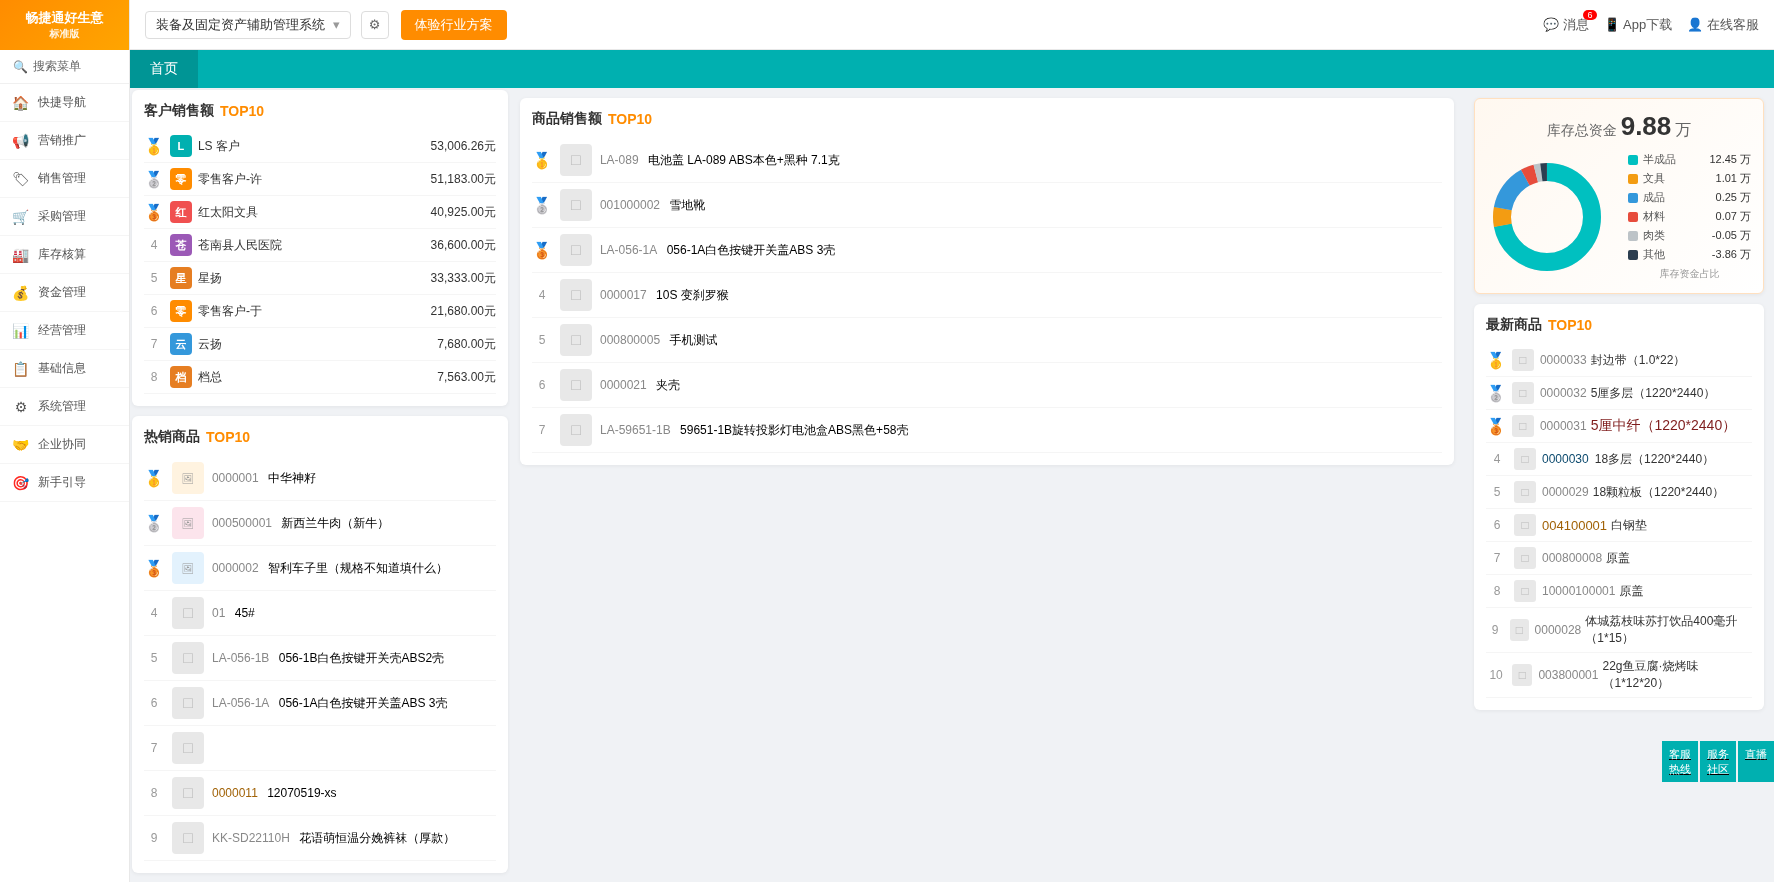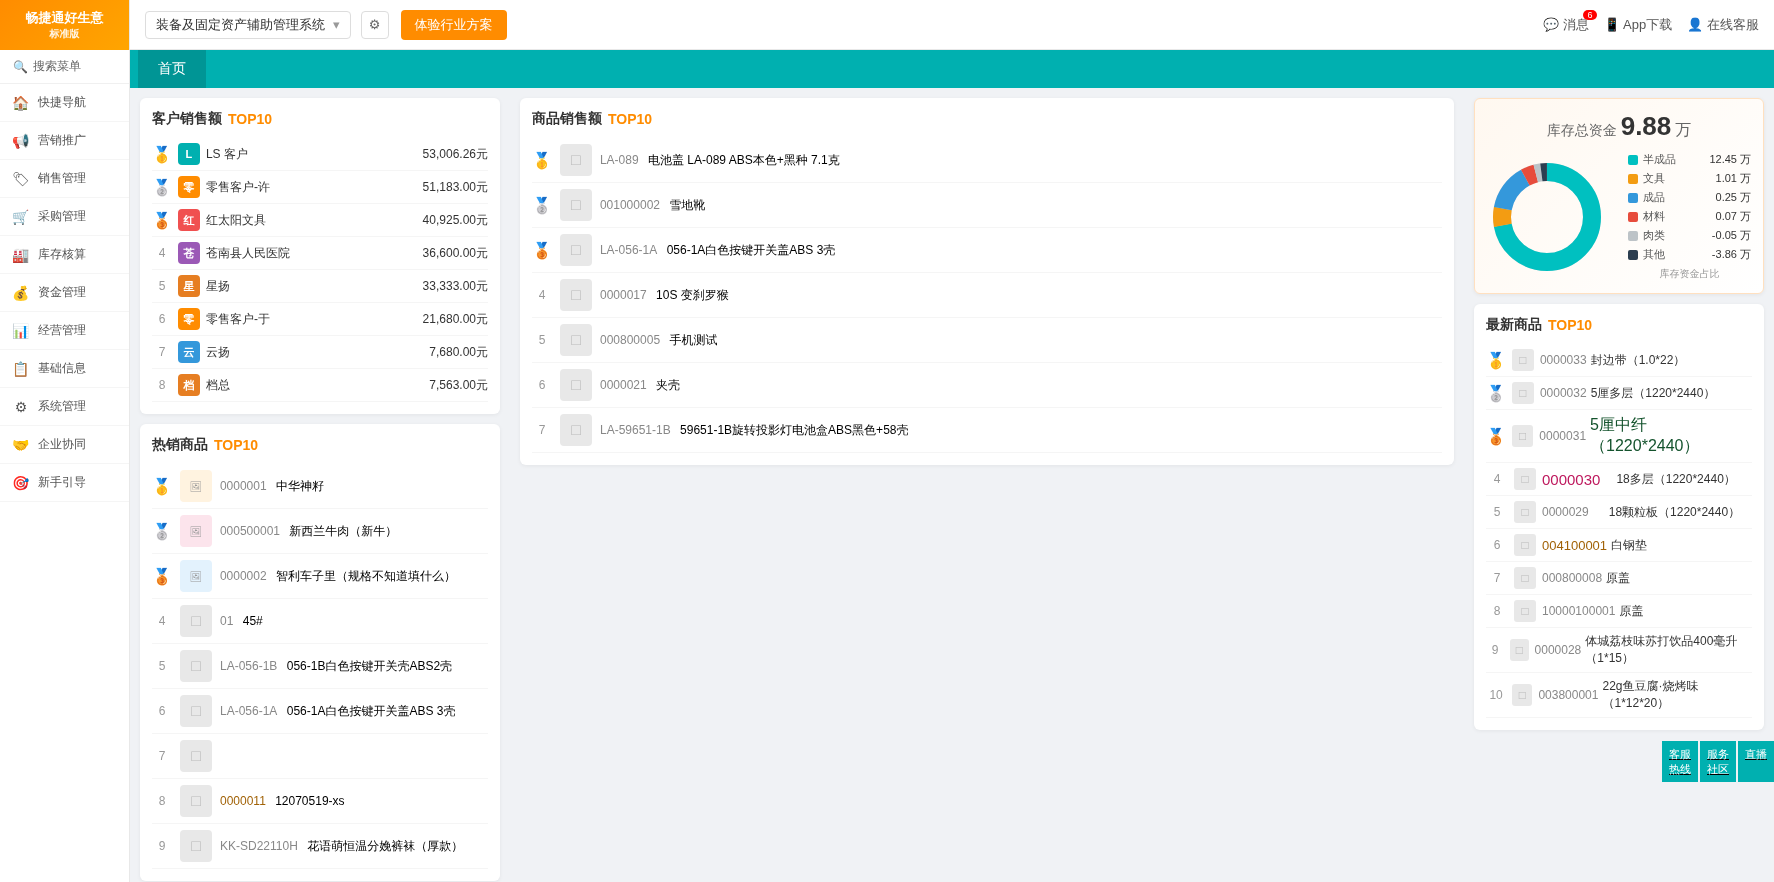--- a/index.html
+++ b/index.html
@@ -120,21 +120,21 @@
       min-width: 14px;
       text-align: center;
     }
 
     
     .nav-tabs {
       background: #00b0b0;
       display: flex;
       align-items: flex-end;
       height: 38px;
-      padding-left: 8px;
+      padding-left: 0;
       flex-shrink: 0;
     }
     .nav-tab {
       padding: 0 20px;
       height: 38px;
       display: flex;
       align-items: center;
       color: white;
       cursor: pointer;
       font-size: 14px;
@@ -146,21 +146,21 @@
       flex: 1;
       display: flex;
       overflow: hidden;
       background: #f0f2f5;
     }
 
     
     .left-panel {
       flex: 0 0 380px;
       overflow-y: auto;
-      padding: 10px;
+      padding: 2px;
       display: flex;
       flex-direction: column;
       gap: 10px;
     }
 
     
     .middle-panel {
       flex: 1;
       overflow-y: auto;
       padding: 10px;
@@ -734,32 +734,32 @@
             <div class="latest-product-item">
     <span class="medal-icon silver-trophy">🥈</span>
     <div class="placeholder-icon" style="background:#e8e8e8;color:#bbb;width:22px;height:22px;border-radius:3px;margin:0 6px;display:inline-flex;align-items:center;justify-content:center;font-size:12px">□</div>
     <span style="color:#888;margin-right:4px;font-size:12px">0000032</span>
     <span style="color:#333;font-size:12px">5厘多层（1220*2440）</span>
   </div>
             <div class="latest-product-item">
     <span class="medal-icon bronze-trophy">🥉</span>
     <div class="placeholder-icon" style="background:#e8e8e8;color:#bbb;width:22px;height:22px;border-radius:3px;margin:0 6px;display:inline-flex;align-items:center;justify-content:center;font-size:12px">□</div>
     <span style="color:#888;margin-right:4px;font-size:12px">0000031</span>
-    <span style="color:#14532d;font-size:16px">5厘中纤（1220*2440）</span>
+    <span style="color:#7f1d1d;font-size:14px">5厘中纤（1220*2440）</span>
   </div>
             <div class="latest-product-item">
     <span class="rank-num" style="width:22px;text-align:center;color:#999;font-size:12px">4</span>
     <div class="placeholder-icon" style="background:#e8e8e8;color:#bbb;width:22px;height:22px;border-radius:3px;margin:0 6px;display:inline-flex;align-items:center;justify-content:center;font-size:12px">□</div>
-    <span style="color:#be185d;margin-right:16px;font-size:15px">0000030</span>
+    <span style="color:#0c4a6e;margin-right:6px;font-size:12px">0000030</span>
     <span style="color:#333;font-size:12px">18多层（1220*2440）</span>
   </div>
             <div class="latest-product-item">
     <span class="rank-num" style="width:22px;text-align:center;color:#999;font-size:12px">5</span>
     <div class="placeholder-icon" style="background:#e8e8e8;color:#bbb;width:22px;height:22px;border-radius:3px;margin:0 6px;display:inline-flex;align-items:center;justify-content:center;font-size:12px">□</div>
-    <span style="color:#888;margin-right:20px;font-size:12px">0000029</span>
+    <span style="color:#888;margin-right:4px;font-size:12px">0000029</span>
     <span style="color:#333;font-size:12px">18颗粒板（1220*2440）</span>
   </div>
             <div class="latest-product-item">
     <span class="rank-num" style="width:22px;text-align:center;color:#999;font-size:12px">6</span>
     <div class="placeholder-icon" style="background:#e8e8e8;color:#bbb;width:22px;height:22px;border-radius:3px;margin:0 6px;display:inline-flex;align-items:center;justify-content:center;font-size:12px">□</div>
     <span style="color:#a16207;margin-right:4px;font-size:13px">004100001</span>
     <span style="color:#333;font-size:12px">白钢垫</span>
   </div>
             <div class="latest-product-item">
     <span class="rank-num" style="width:22px;text-align:center;color:#999;font-size:12px">7</span>

